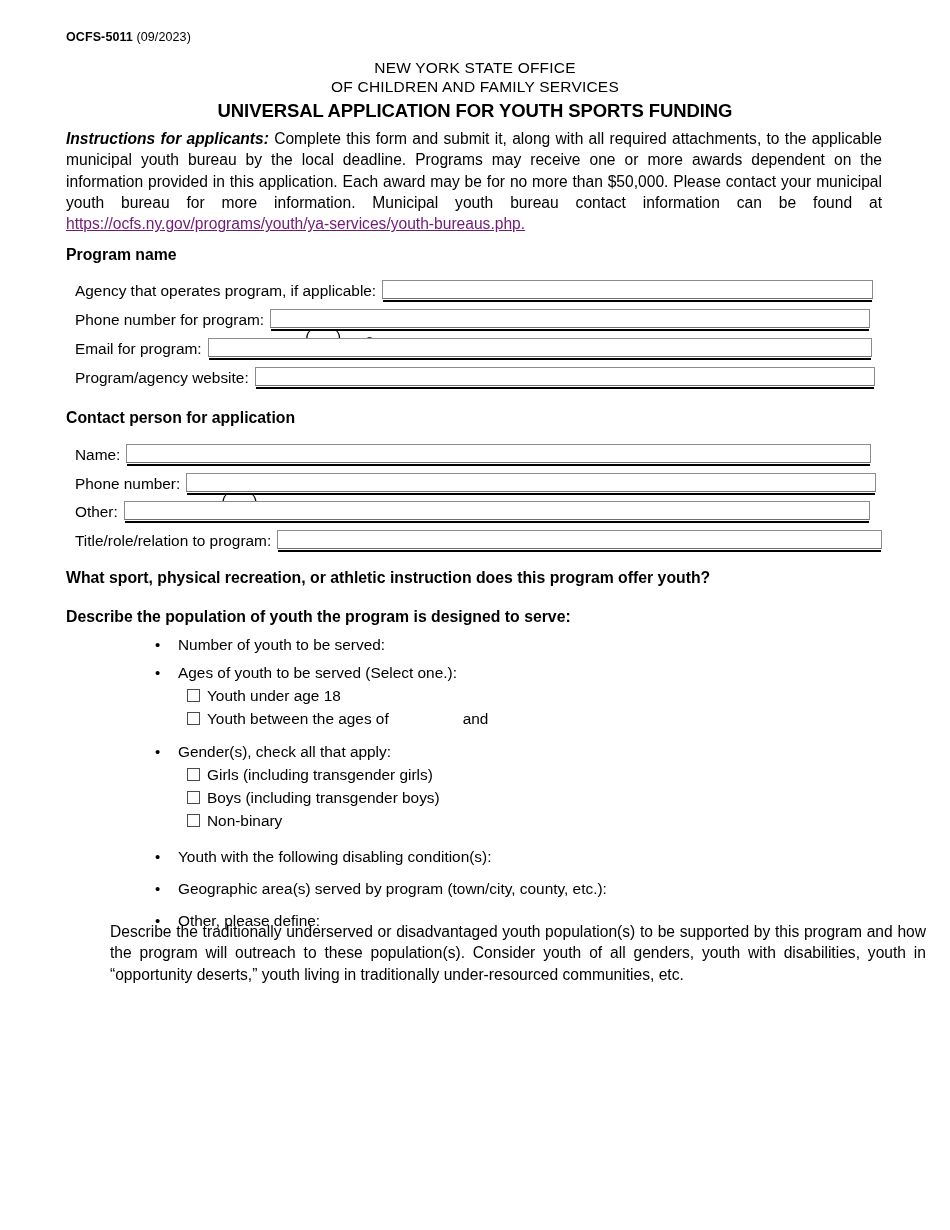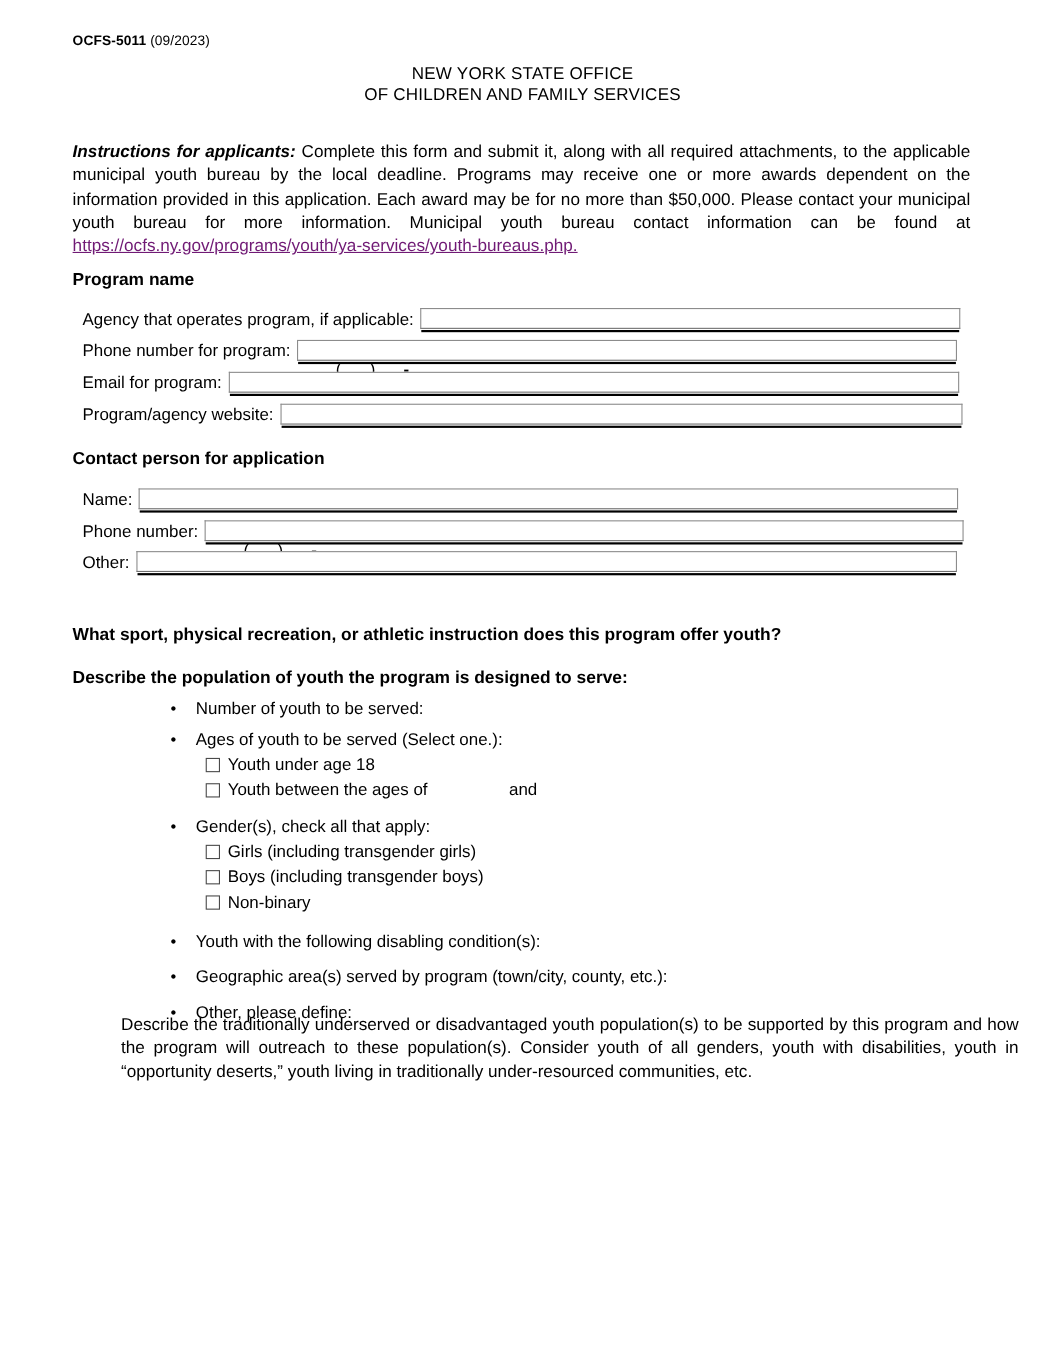--- a/index.html
+++ b/index.html
@@ -187,20 +187,21 @@
 <div class="page">
 
   <div class="formnum">
     <span class="code">OCFS-5011</span>
     <span>(09/2023)</span>
   </div>
 
   <div class="doc-head">
     <div class="line1">NEW YORK STATE OFFICE</div>
     <div class="line2">OF CHILDREN AND FAMILY SERVICES</div>
+    <div class="title">UNIVERSAL APPLICATION FOR YOUTH SPORTS FUNDING</div>
   </div>
 
   <div class="para instructions"><b class="lead">Instructions for applicants:</b><span> Complete this form and submit it, along with all required attachments, to the applicable municipal youth bureau by the local deadline. Programs may receive one or more awards dependent on the information provided in this application. Each award may be for no more than $50,000. Please contact your municipal youth bureau for more information. Municipal youth bureau contact information can be found at </span><a class="link" href="#">https://ocfs.ny.gov/programs/youth/ya-services/youth-bureaus.php.</a></div>
 
   <div class="section-head" style="top:246px">Program name</div>
 
   <div class="field-row" style="top:280px; left:75px;">
     <span class="field-label">Agency that operates program, if applicable:</span>
     <span class="field-box" style="width:491px"></span>
   </div>
@@ -238,20 +239,24 @@
         <span>(</span>&nbsp;&nbsp;&nbsp;&nbsp;&nbsp;&nbsp;<span>)</span>&nbsp;&nbsp;&nbsp;&nbsp;&nbsp;&nbsp;<span class="dash">-</span>
       </span>
     </span>
   </div>
 
   <div class="field-row" style="top:501px; left:75px;">
     <span class="field-label">Other:</span>
     <span class="field-box" style="width:746px"></span>
   </div>
 
+  <div class="field-row" style="top:530px; left:75px;">
+    <span class="field-label">Title/role/relation to program:</span>
+    <span class="field-box" style="width:605px"></span>
+  </div>
 
   <div class="q-head" style="top:569px">What sport, physical recreation, or athletic instruction does this program offer youth?</div>
   <div class="q-head" style="top:608px">Describe the population of youth the program is designed to serve:</div>
 
   <div class="bullets">
 
     <div class="bullet-item">
       <span>Number of youth to be served:</span>
     </div>
 

